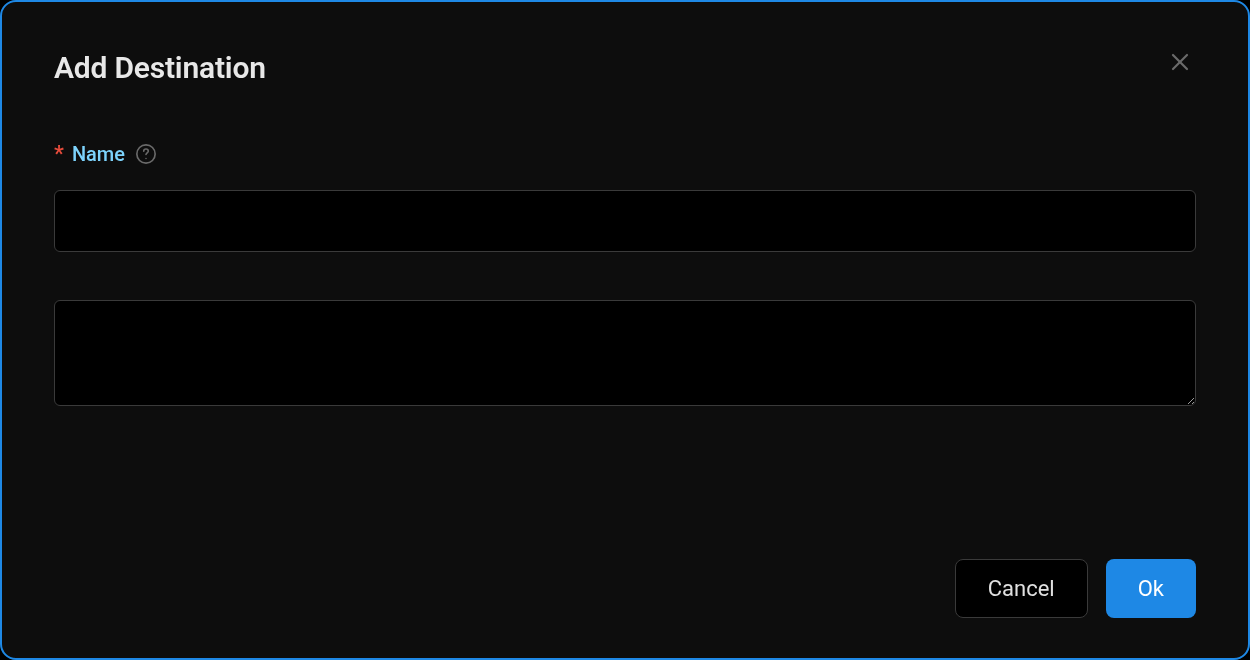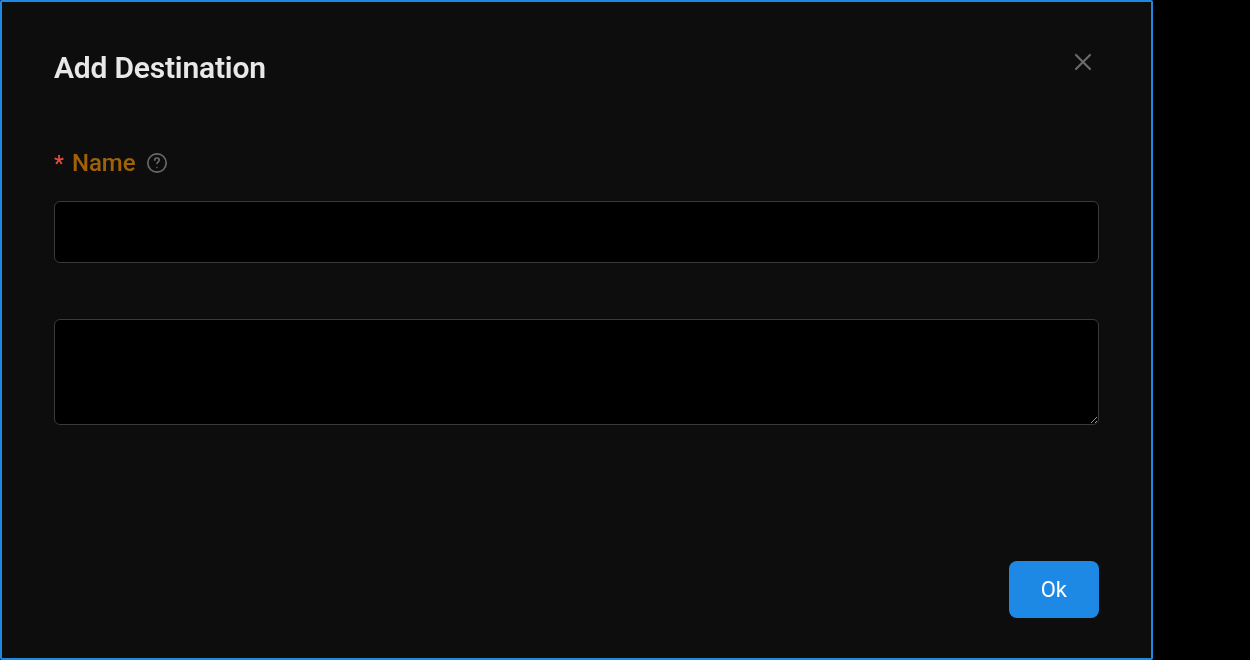--- a/index.html
+++ b/index.html
@@ -10,30 +10,29 @@
     
     body {
       width: 1250px;
       height: 660px;
       background: #000;
       font-family: -apple-system, BlinkMacSystemFont, "Segoe UI", Roboto, Helvetica, Arial, sans-serif;
       overflow: hidden;
     }
     
     .modal {
-      width: 1153px;
+      width: 1250px;
       height: 660px;
       background: #0d0d0d;
       border: 2px solid #1e88e5;
-      border-radius: 2px;
+      border-radius: 16px;
       padding: 48px 52px 40px 52px;
       display: flex;
       flex-direction: column;
       position: relative;
-      gap: 8px;
     }
     
     .modal-header {
       display: flex;
       justify-content: space-between;
       align-items: flex-start;
       margin-bottom: 56px;
     }
     
     .modal-title {
@@ -72,22 +71,22 @@
     }
     
     .required-asterisk {
       color: #e74c3c;
       font-size: 22px;
       font-weight: 600;
       margin-right: -2px;
     }
     
     .form-label {
-      color: #a16207;
-      font-size: 24px;
+      color: #7dd3fc;
+      font-size: 20px;
       font-weight: 500;
     }
     
     .help-icon {
       width: 22px;
       height: 22px;
       display: inline-flex;
       align-items: center;
       justify-content: center;
       color: #6a6a6a;
@@ -185,16 +184,17 @@
       </span>
     </div>
     <input type="text" class="form-input" value="" style="">
   </div>
 
   <div class="form-group">
     <textarea class="form-textarea" style=""></textarea>
   </div>
 
   <div class="modal-footer">
+    <button class="btn btn-cancel">Cancel</button>
     <button class="btn btn-ok">Ok</button>
   </div>
 
 </div>
 
 </body></html>

